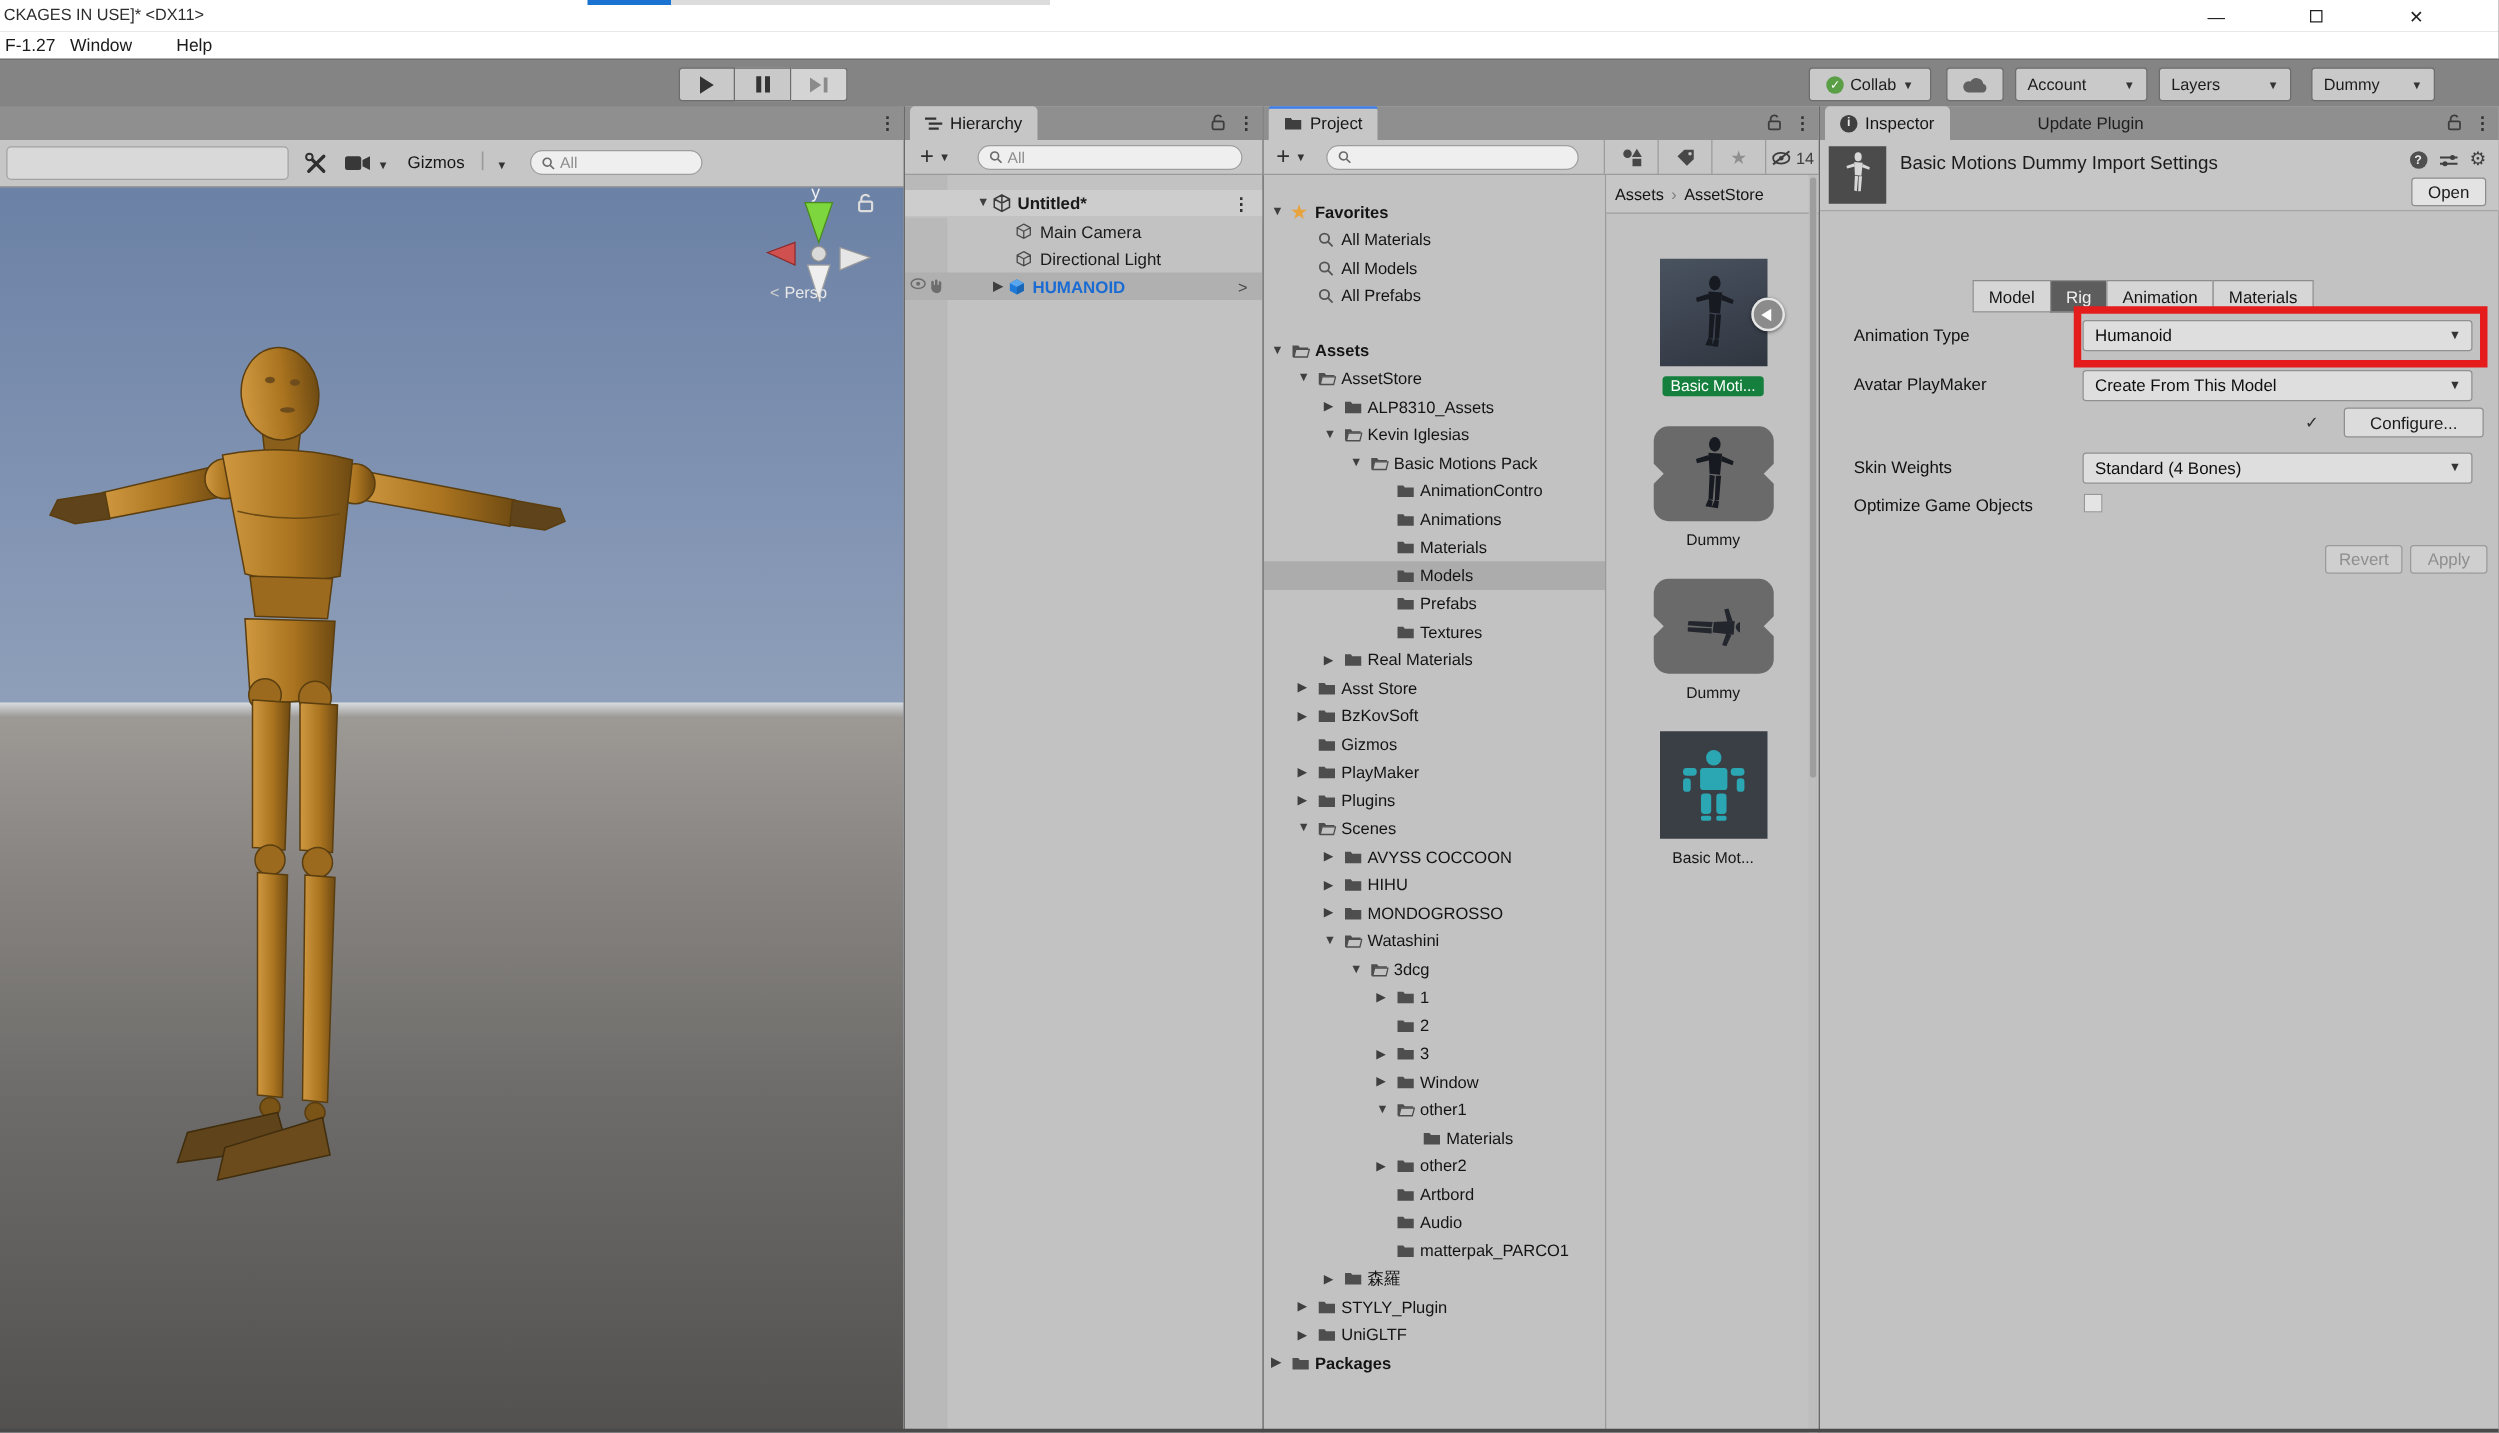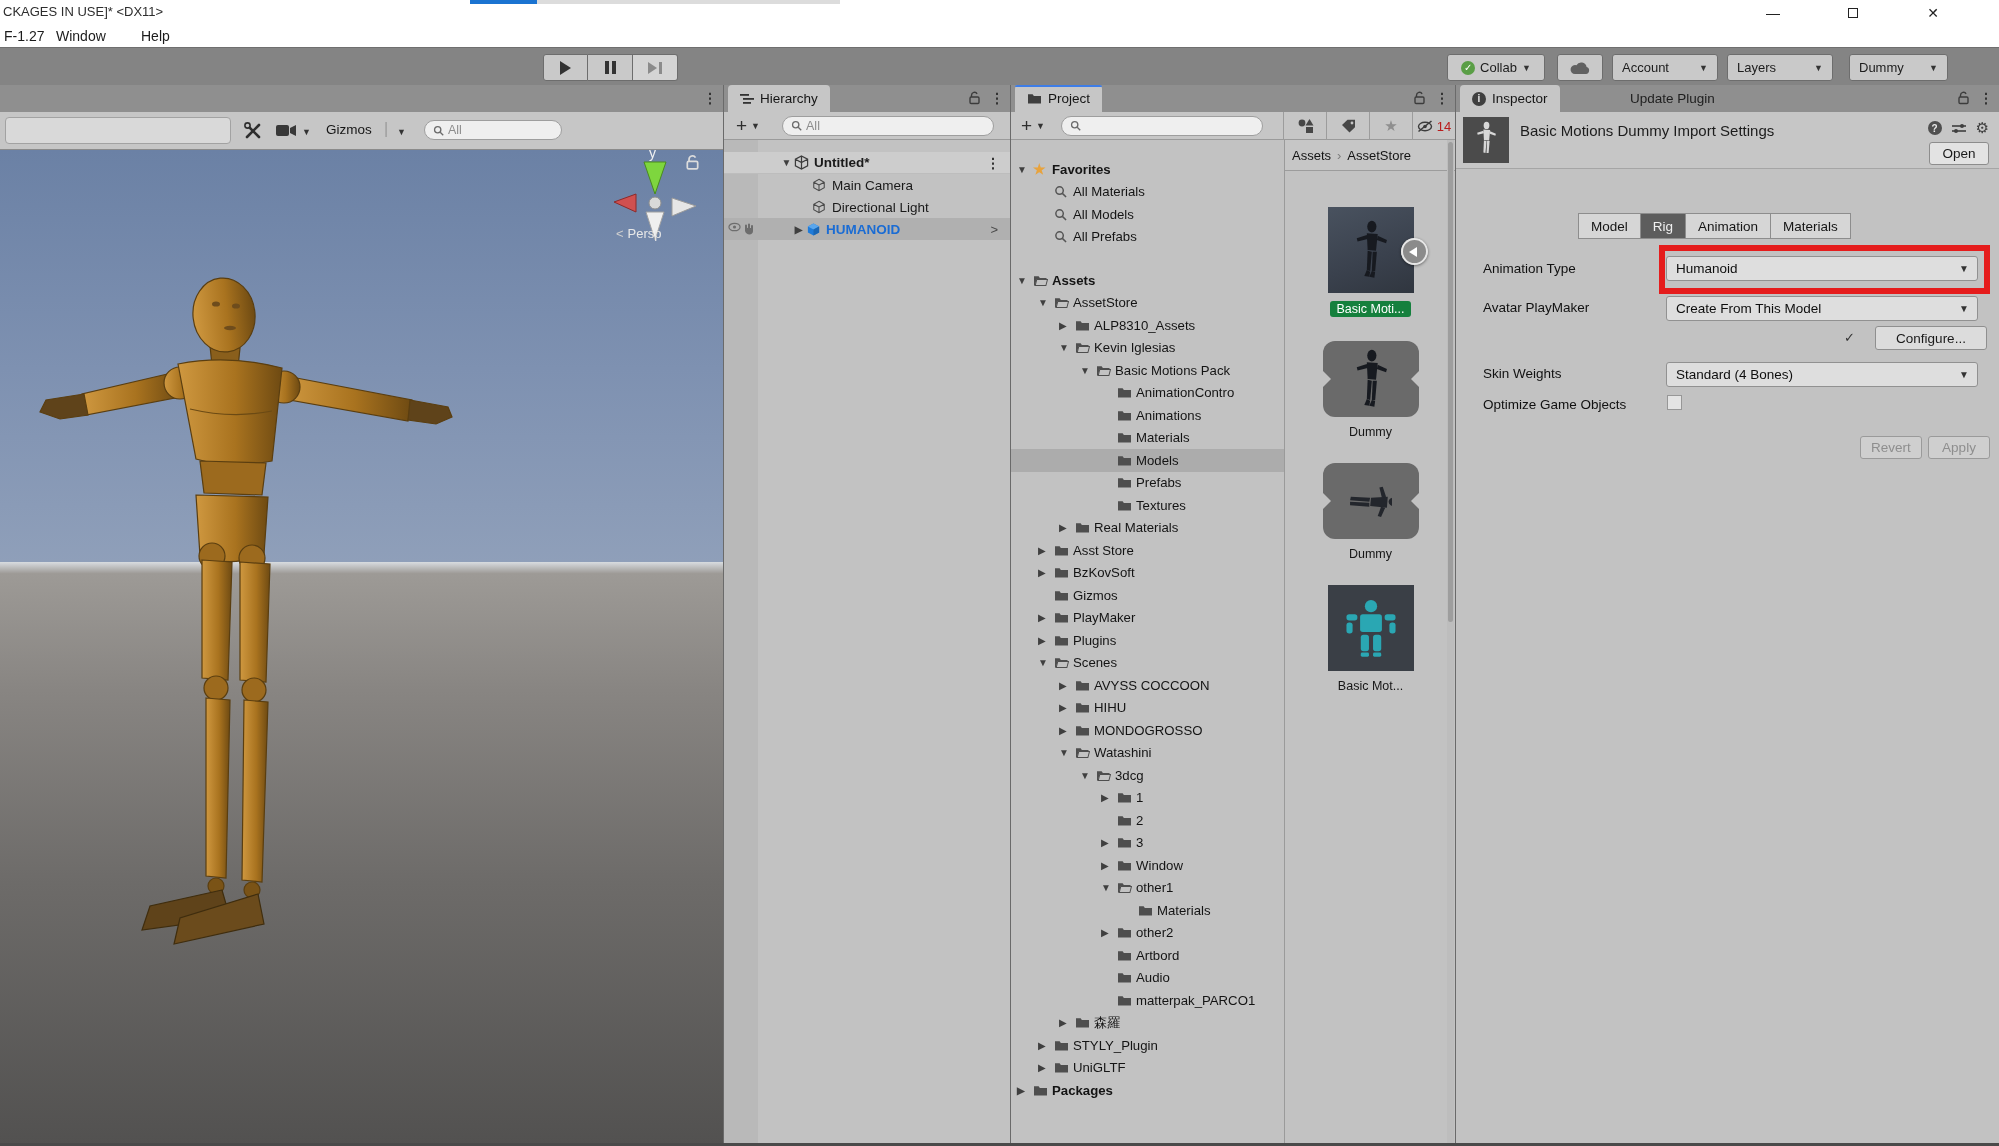--- a/index.html
+++ b/index.html
@@ -122,21 +122,21 @@
   #insp-header { position:absolute; left:0; top:27px; width:100%; height:57px; background:#c6c6c6; border-bottom:1px solid #a5a5a5; }
   #insp-thumb { position:absolute; left:7px; top:5px; width:46px; height:46px; background:#4b4b4b;
                 display:flex; align-items:center; justify-content:center; }
   #insp-title { position:absolute; left:64px; top:10px; font-size:15px; color:#1c1c1c; }
   #insp-mini-icons { position:absolute; right:10px; top:9px; display:flex; gap:9px; align-items:center; }
   .help-circle { width:14px; height:14px; border-radius:50%; background:#4f4f4f; color:#e8e8e8; font-size:10px; font-weight:bold;
                  display:flex; align-items:center; justify-content:center; }
   .gear { font-size:15px; color:#3f3f3f; line-height:14px; }
   #open-btn { position:absolute; right:10px; top:30px; width:60px; height:23px; background:#e3e3e3; border:1px solid #8d8d8d;
               border-radius:3px; font-size:13.5px; display:flex; align-items:center; justify-content:center; }
-  #rig-tabs { position:absolute; left:122px; top:128px; display:flex; }
+  #rig-tabs { position:absolute; left:122px; top:139px; display:flex; }
   .rigtab { height:26px; padding:0 12px; background:#d6d6d6; border:1px solid #8d8d8d; margin-right:-1px;
             display:flex; align-items:center; font-size:13.5px; color:#151515; }
   .rigtab.sel { background:#5d5d5d; color:#f0f0f0; }
   .ifield-label { position:absolute; left:27px; font-size:13.5px; color:#111; }
   .dropdown { position:absolute; left:210px; width:312px; height:25px; background:#dedede; border:1px solid #919191;
               border-radius:3px; font-size:13.5px; color:#0e0e0e; display:flex; align-items:center; padding-left:9px; }
   .dropdown .dcaret { position:absolute; right:8px; font-size:10px; color:#333; }
   #red-annotation { position:absolute; left:203px; top:160px; width:331px; height:49px; border:6px solid #e51c1c; z-index:5; pointer-events:none; }
   #configure-row { position:absolute; left:0; top:241px; width:100%; }
   #configure-check { position:absolute; right:144px; top:4px; font-size:13px; color:#333; }
@@ -424,21 +424,21 @@
     </div>
     <div class="ptool-cell">
       <span style="color:#8f8f8f;font-size:15px;">★</span>
     </div>
     <div class="ptool-cell">
       <svg width="18" height="13" viewBox="0 0 18 13">
         <ellipse cx="8" cy="6.5" rx="6.5" ry="4.3" fill="none" stroke="#3c3c3c" stroke-width="1.4"></ellipse>
         <circle cx="8" cy="6.5" r="1.8" fill="#3c3c3c"></circle>
         <line x1="1.5" y1="11.5" x2="14.5" y2="1" stroke="#3c3c3c" stroke-width="1.6"></line>
       </svg>
-      <span style="font-size:13px;color:#b91c1c;">14</span>
+      <span style="font-size:13px;color:#404040;">14</span>
     </div>
   </div>
   <div id="tree-col">
       <div class="tree-row bold" style="padding-left: 6px;">
         <span class="arrow">▼</span>
         <span class="ticon">
           <span style="color:#e8a33d;font-size:14px;line-height:13px;">★</span>
         </span>
         <span>Favorites</span>
       </div>

